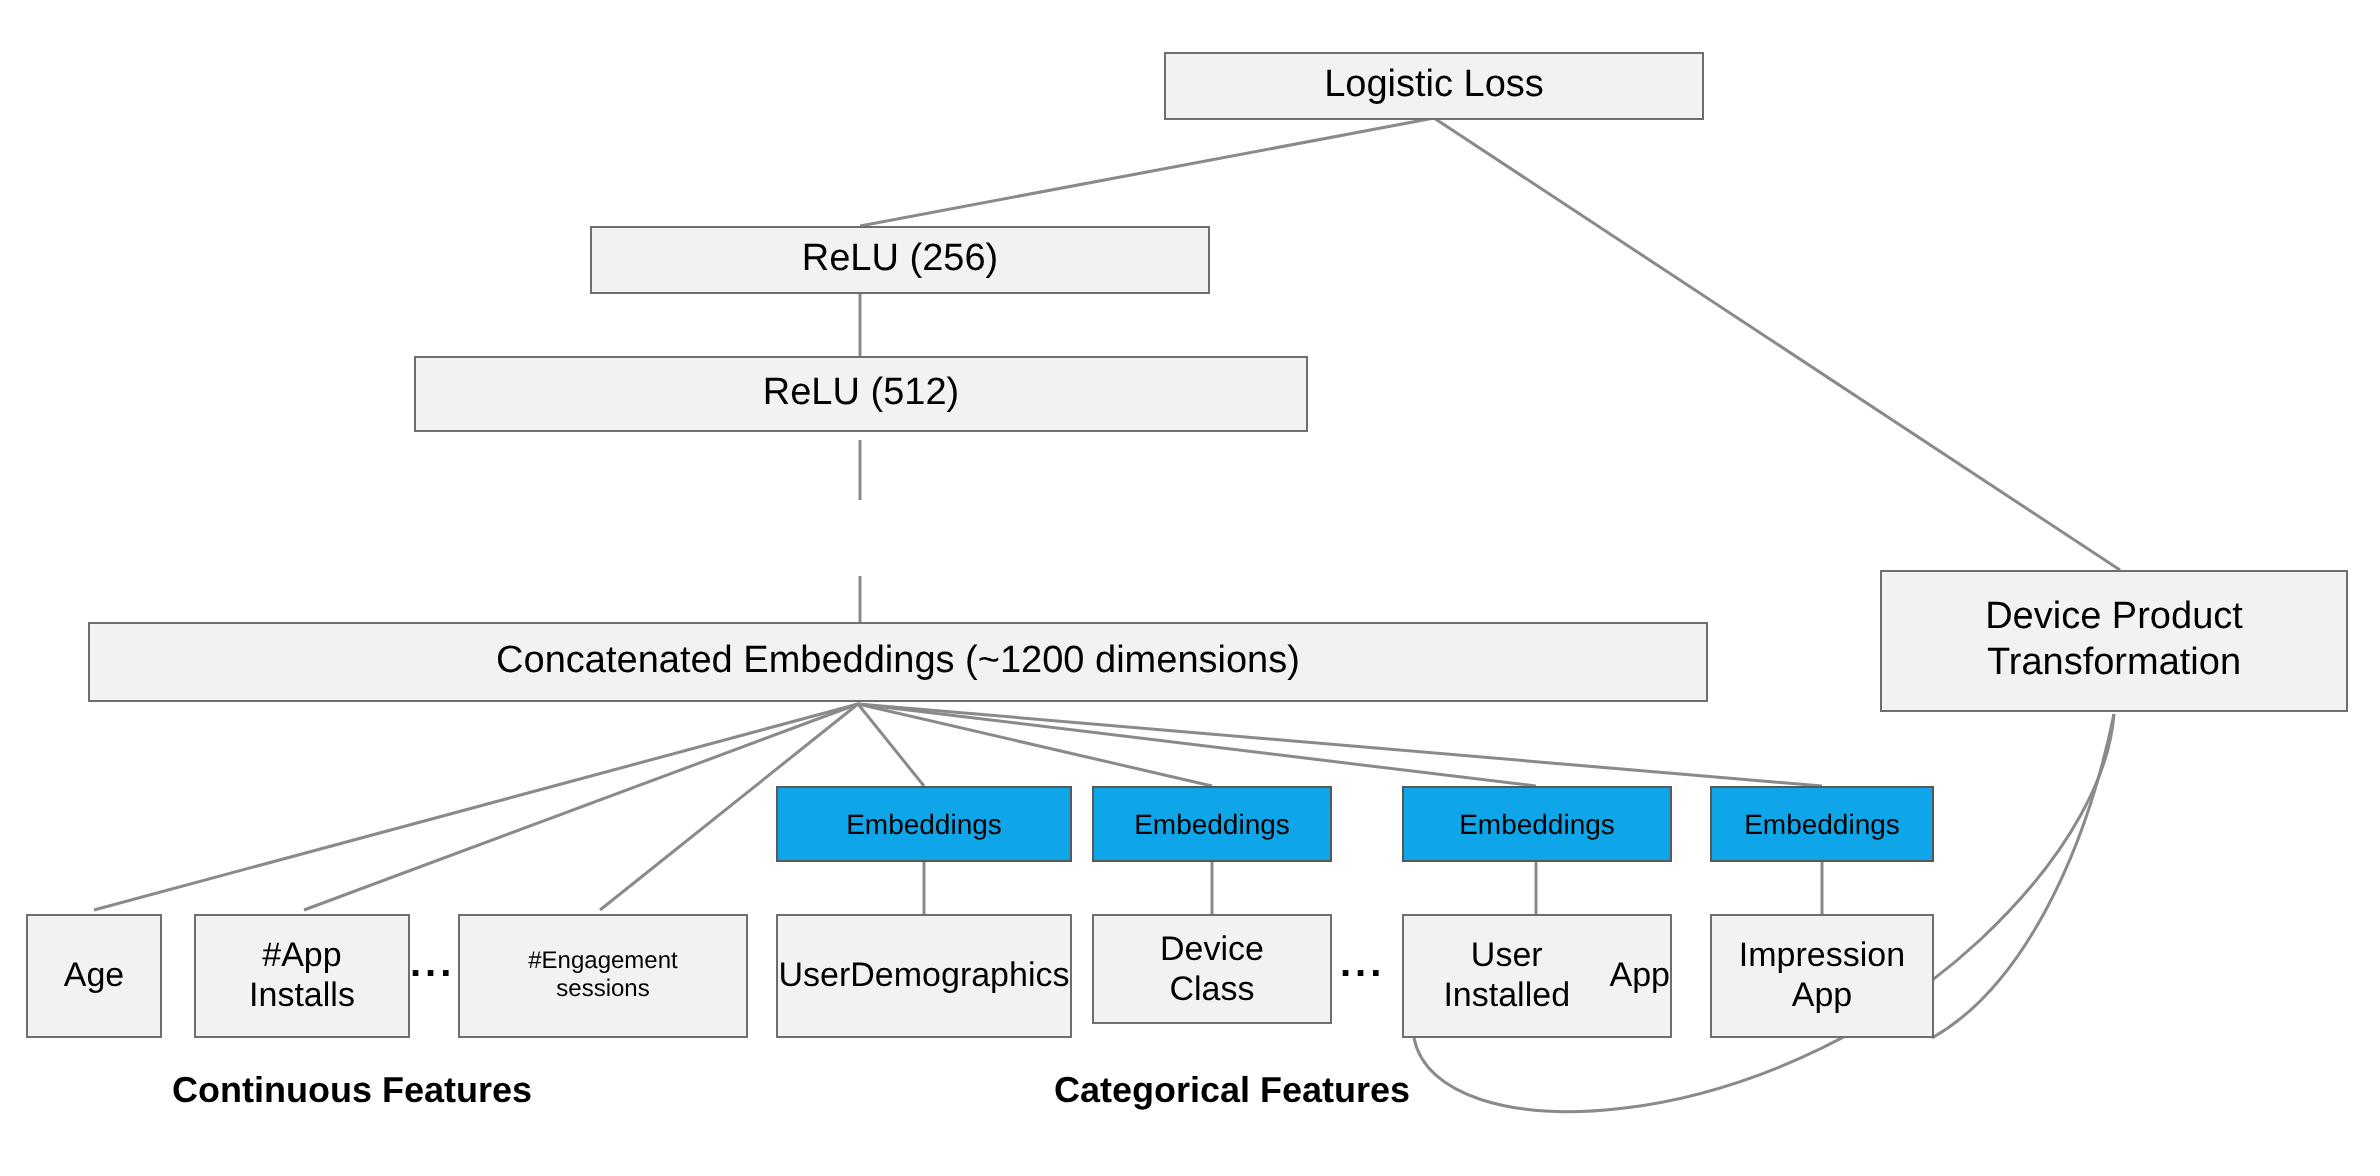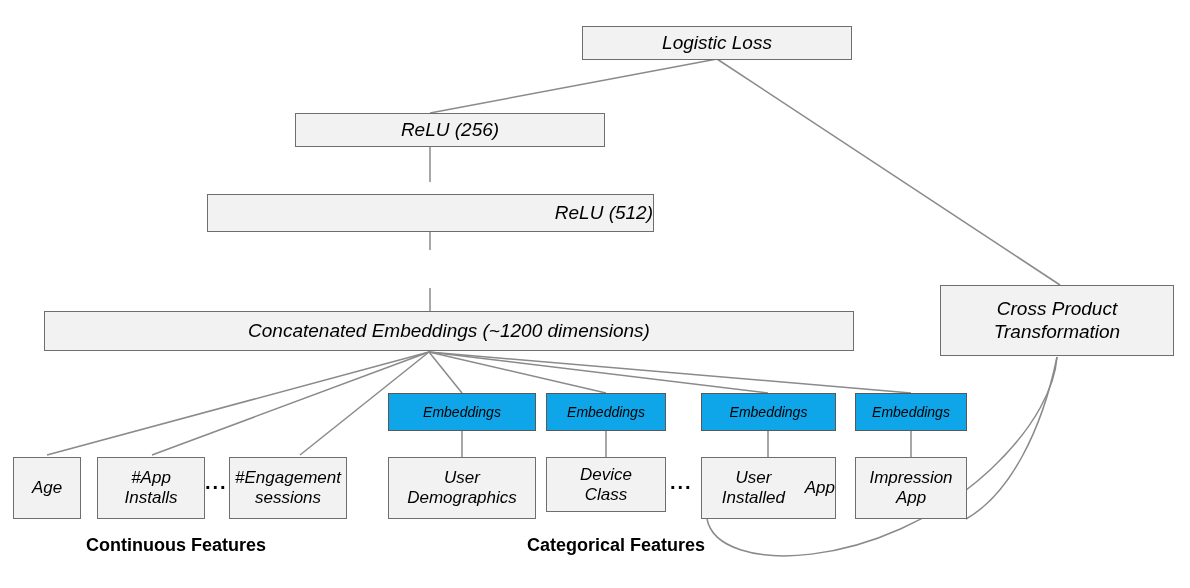--- a/index.html
+++ b/index.html
@@ -27,21 +27,20 @@
     position: absolute;
     box-sizing: border-box;
     display: flex;
     align-items: center;
     justify-content: center;
     text-align: center;
     border: 1.6px solid #6e6e6e;
     background: #f2f2f2;
     color: #000000;
     line-height: 1.16;
-    font-style: italic;
   }
   .node.shaded {
     background: #0ea5e9;
     border-color: #585858;
     justify-content: center;
   }
   .ellipsis {
     position: absolute;
     color: #000000;
     font-weight: 700;
@@ -94,31 +93,31 @@
   </svg>
 
   <div class="node" style="left:582px; top:26px; width:270px; height:34px; font-size:19px;">
     <span>Logistic Loss</span>
   </div>
 
   <div class="node" style="left:295px; top:113px; width:310px; height:34px; font-size:19px;">
     <span>ReLU (256)</span>
   </div>
 
-  <div class="node" style="left:207px; top:194px; width:447px; height:38px; font-size:19px;justify-content:flex-end;">
+  <div class="node" style="left:207px; top:178px; width:447px; height:38px; font-size:19px;">
     <span>ReLU (512)</span>
   </div>
 
 
   <div class="node" style="left:44px; top:311px; width:810px; height:40px; font-size:19px;text-align:center;">
     <span>Concatenated Embeddings (~1200 dimensions)</span>
   </div>
 
   <div class="node" style="left:940px; top:285px; width:234px; height:71px; font-size:19px; flex-direction:column;">
-    <span>Cross Product</span>
+    <span>Device Product</span>
     <span>Transformation</span>
   </div>
 
   <div class="node shaded" style="left:388px; top:393px; width:148px; height:38px; font-size:14px;">
     <span>Embeddings</span>
   </div>
   <div class="node shaded" style="left:546px; top:393px; width:120px; height:38px; font-size:14px;">
     <span>Embeddings</span>
   </div>
   <div class="node shaded" style="left:701px; top:393px; width:135px; height:38px; font-size:14px;">
@@ -132,26 +131,26 @@
     <span>Age</span>
   </div>
 
   <div class="node" style="left:97px; top:457px; width:108px; height:62px; font-size:17px; flex-direction:column;">
     <span>#App</span>
     <span>Installs</span>
   </div>
 
   <div class="ellipsis" style="left:205px; top:472px; font-size:20px;">...</div>
 
-  <div class="node" style="left:229px; top:457px; width:118px; height:62px; font-size:17px; flex-direction:column;">
+  <div class="node" style="left:229px; top:457px; width:145px; height:62px; font-size:12px; flex-direction:column;">
     <span>#Engagement</span>
     <span>sessions</span>
   </div>
 
-  <div class="node" style="left:388px; top:457px; width:148px; height:62px; font-size:17px; flex-direction:column;">
+  <div class="node" style="left:388px; top:457px; width:148px; height:62px; font-size:17px; flex-direction:row;">
     <span>User</span>
     <span>Demographics</span>
   </div>
 
   <div class="node" style="left:546px; top:457px; width:120px; height:55px; font-size:17px; flex-direction:column;">
     <span>Device</span>
     <span>Class</span>
   </div>
 
   <div class="ellipsis" style="left:670px; top:472px; font-size:20px;">...</div>

